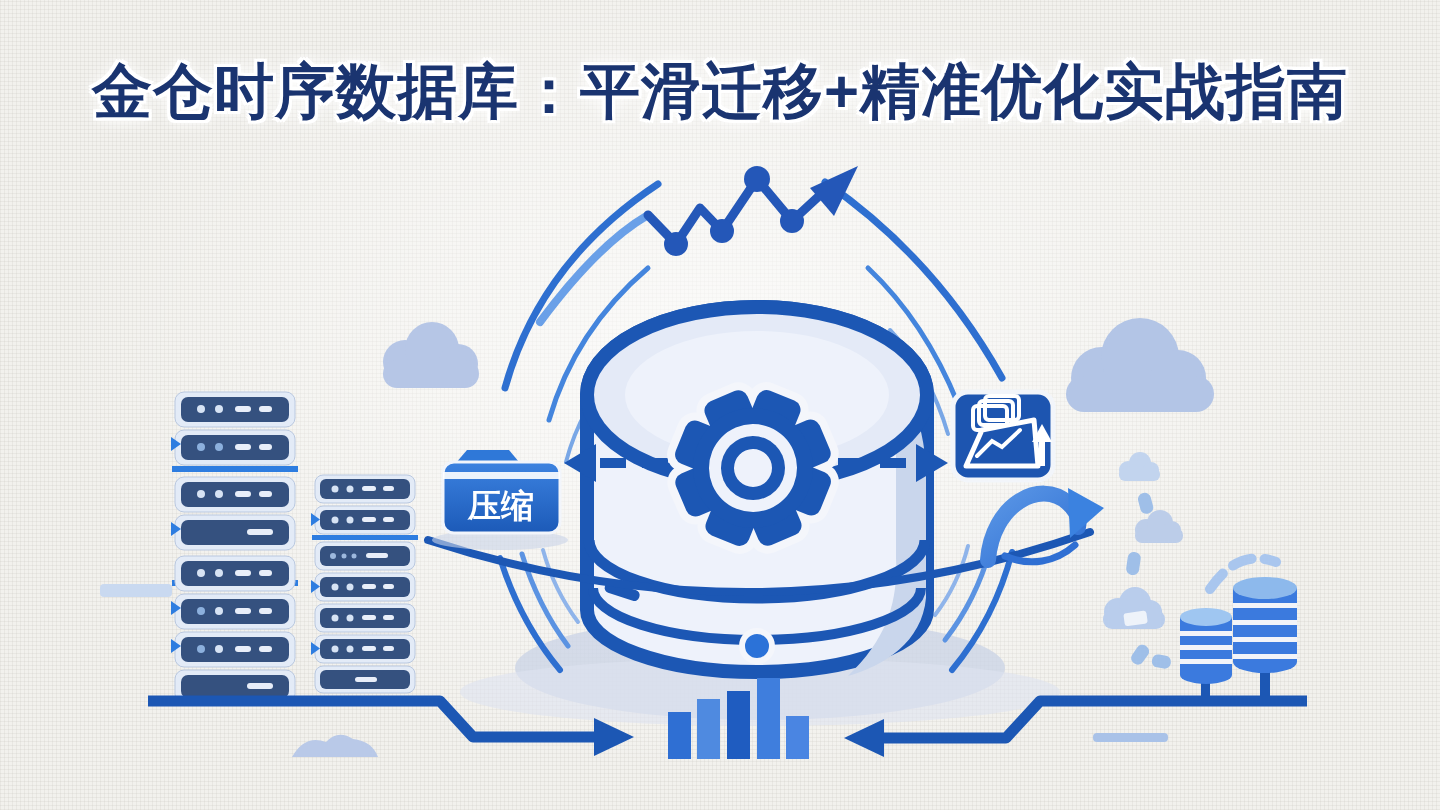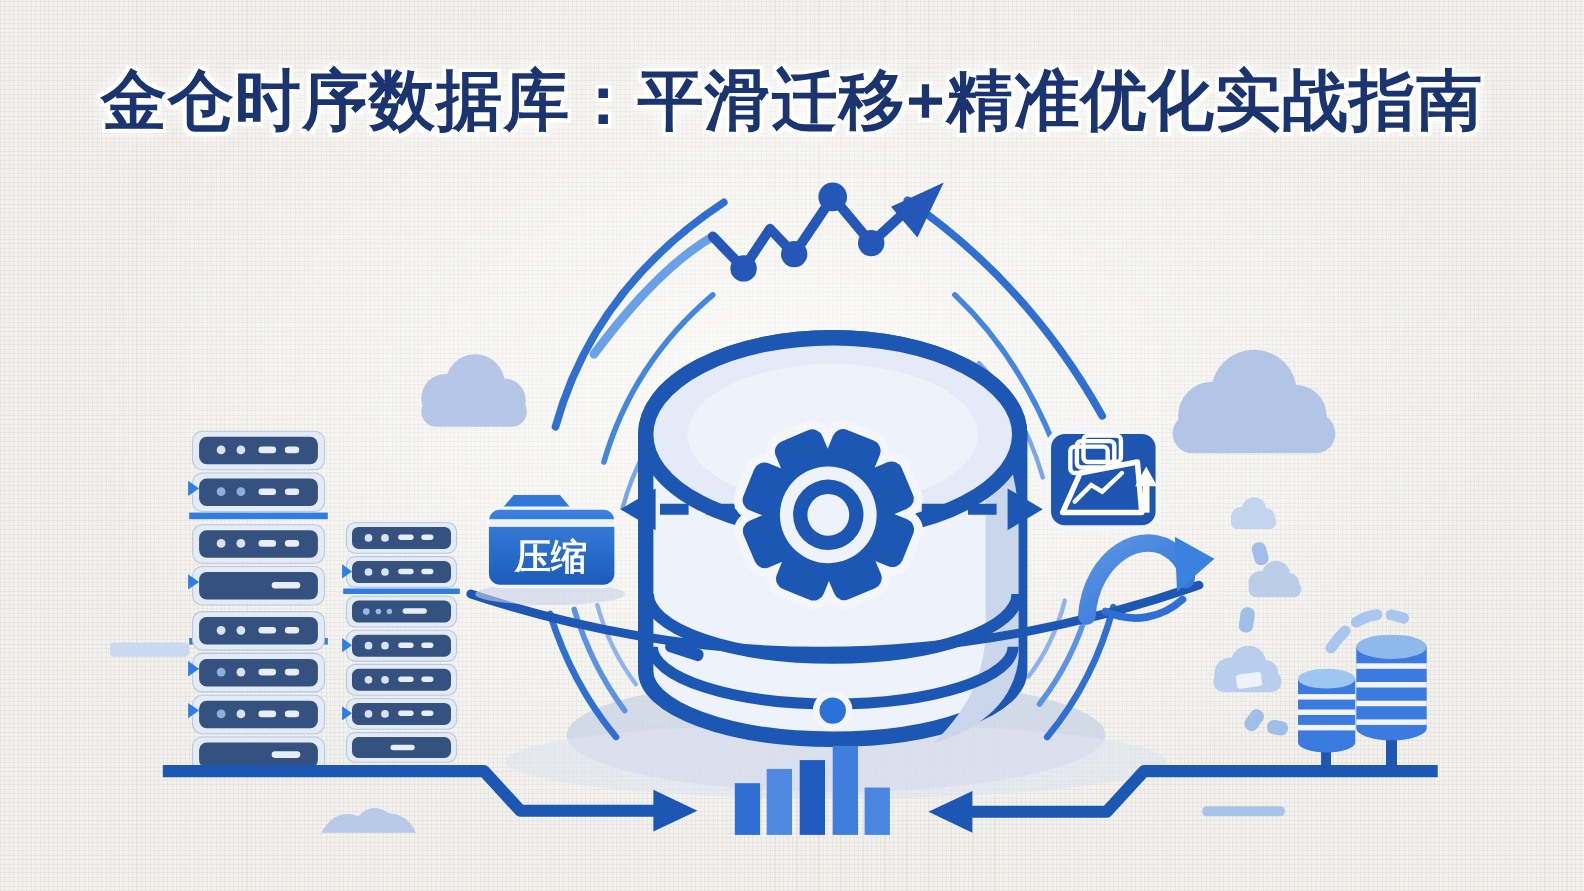--- a/index.html
+++ b/index.html
@@ -15,21 +15,20 @@
   .title{
     position:absolute;top:52px;left:0;width:100%;
     text-align:center;margin:0;
     font-size:60px;font-weight:bold;letter-spacing:1px;
     color:#1a3470;
     text-shadow:
       3px 0 0 #fff,-3px 0 0 #fff,0 3px 0 #fff,0 -3px 0 #fff,
       3px 3px 0 #fff,-3px -3px 0 #fff,3px -3px 0 #fff,-3px 3px 0 #fff,
       0 0 14px #fff,0 0 22px #fff;
     white-space:nowrap;
-    font-family:Liberation Mono, monospace;
   }
   svg text.folder-label{font-family:"Liberation Sans",sans-serif;font-weight:bold;font-size:33px;fill:#ffffff;}
 </style>
 </head>
 <body>
 
 <div class="stage">
 
   <h1 class="title">金仓时序数据库：平滑迁移+精准优化实战指南</h1>
 

